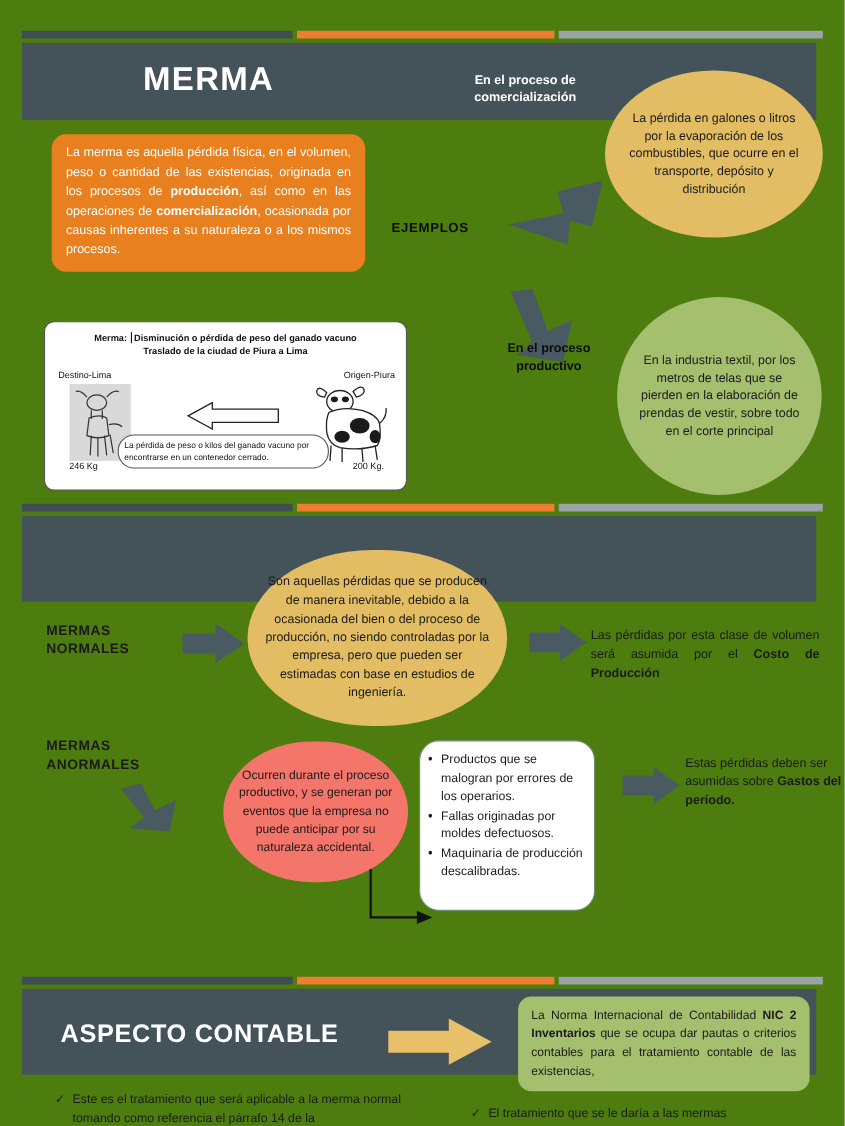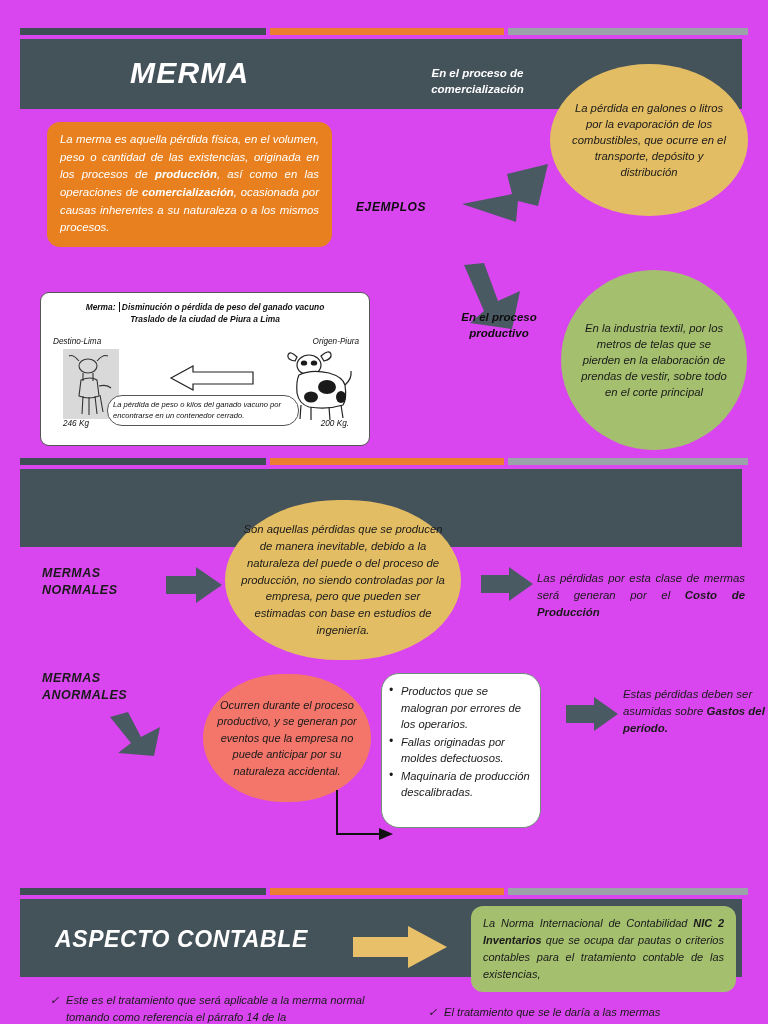--- a/index.html
+++ b/index.html
@@ -2,21 +2,21 @@
 <html><head>
 <meta charset="utf-8">
 <style>
   * { box-sizing: border-box; margin: 0; padding: 0; }
   html, body {
     width: 768px; height: 1024px;
     background: #ffffff;
     font-family: "Liberation Sans", sans-serif;
     overflow: hidden;
   }
-  .page { position: relative; width: 768px; height: 1024px; background:#d946ef;font-style:italic; }
+  .page { position: relative; width: 768px; height: 1024px; background:#4d7c0f; }
 
   
   .slide { position: absolute; left: 20px; width: 728px; }
   .accent-bar { position: relative; height: 7px; width: 100%; }
   .accent-seg { position: absolute; top: 0; height: 7px; }
   .seg-dark  { left: 0;     width: 246px; background: #3f4e54; }
   .seg-orng  { left: 250px; width: 234px; background: #ed7d31; }
   .seg-gray  { left: 488px; width: 240px; background: #9aa3a8; }
 
   .hdr-panel { position: absolute; left: 0; background: #44525a; }
@@ -270,28 +270,28 @@
     </div>
 
     <div class="hdr-panel" id="s2-hdr"></div>
 
     <div class="s2-lbl-normal">MERMAS NORMALES</div>
 
     <svg class="arrow-svg" style="left:145px; top:108px;" width="58" height="38" viewBox="0 0 58 38">
       <polygon points="1,10 31,10 31,1 57,19 31,37 31,28 1,28" fill="#4a5a62"></polygon>
     </svg>
 
-    <div id="blob-yellow">Son aquellas pérdidas que se producen de manera inevitable, debido a la naturaleza del puede o del proceso de producción, no siendo controladas por la empresa, pero que pueden ser estimadas con base en estudios de ingeniería.</div>
+    <div id="blob-yellow">Son aquellas pérdidas que se producen de manera inevitable, debido a la ocasionada del bien o del proceso de producción, no siendo controladas por la empresa, pero que pueden ser estimadas con base en estudios de ingeniería.</div>
 
     <svg class="arrow-svg" style="left:460px; top:108px;" width="54" height="36" viewBox="0 0 54 36">
       <polygon points="1,9 29,9 29,1 53,18 29,35 29,27 1,27" fill="#4a5a62"></polygon>
     </svg>
 
     <div class="s2-right-text">
-      <span>Las pérdidas por esta clase de mermas será generan por el </span><b>Costo de Producción</b>
+      <span>Las pérdidas por esta clase de volumen será asumida por el </span><b>Costo de Producción</b>
     </div>
 
     <div class="s2-lbl-anormal">MERMAS ANORMALES</div>
 
     <svg class="arrow-svg" style="left:88px; top:253px;" width="70" height="48" viewBox="0 0 70 48">
       <polygon points="2,6 20,1 33,26 52,16 46,45 10,42 23,32" fill="#4a5a62"></polygon>
     </svg>
 
     <div id="blob-red">Ocurren durante el proceso productivo, y se generan por eventos que la empresa no puede anticipar por su naturaleza accidental.</div>
 

